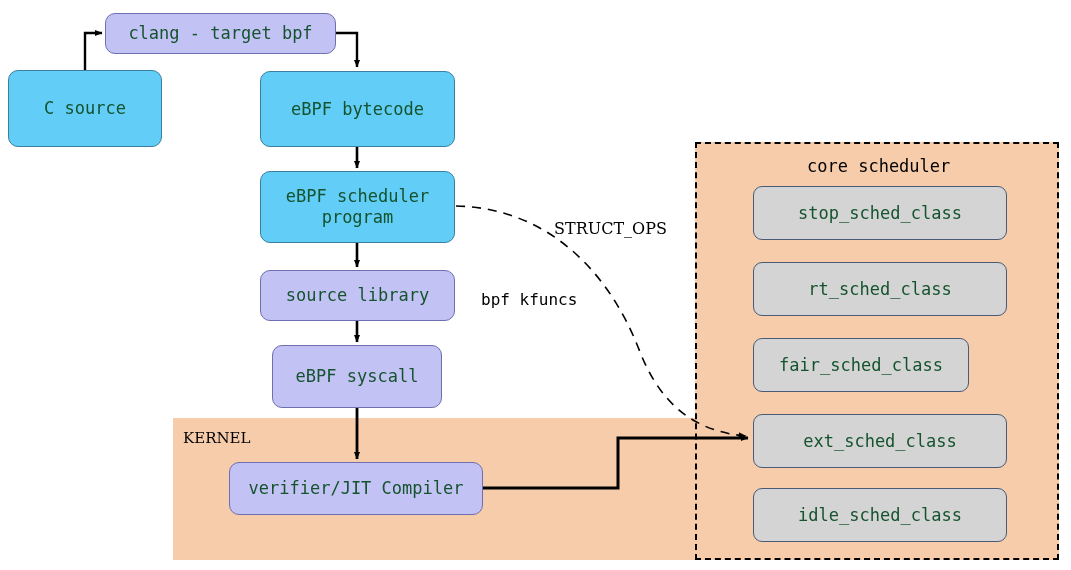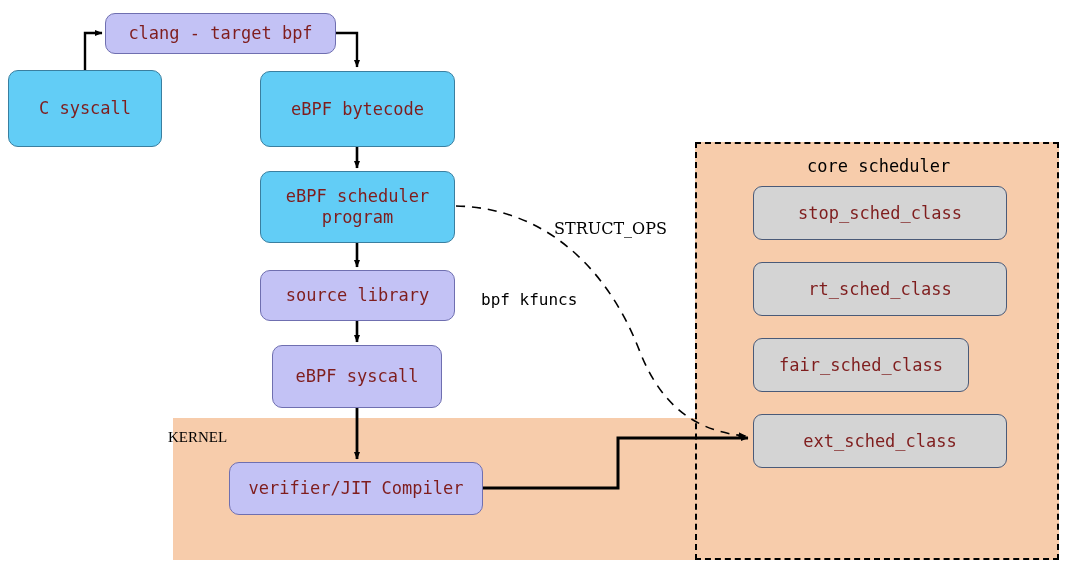--- a/index.html
+++ b/index.html
@@ -24,21 +24,21 @@
     pointer-events: none;
   }
   .node {
     position: absolute;
     box-sizing: border-box;
     display: flex;
     align-items: center;
     justify-content: center;
     text-align: center;
     font-family: "DejaVu Sans Mono", "Liberation Mono", monospace;
-    color: #7f1d1d;
+    color: #14532d;
     line-height: 1.22;
     white-space: pre-line;
   }
   .node.blue {
     background: #62cdf6;
     border: 1px solid #3a7fa0;
     border-radius: 10px;
   }
   .node.purple {
     background: #c3c2f5;
@@ -117,21 +117,21 @@
 
     <g>
       <path d="M483,488 L618,488 L618,438 L748,438" fill="none" stroke="#000000" stroke-width="3" marker-end="url(#ah)"></path>
     </g>
 
     <g>
       <path d="M456,206 C545,208 608,268 640,352 C663,410 700,432 746,436" fill="none" stroke="#000000" stroke-width="1.6" stroke-dasharray="9,7" marker-end="url(#ah2)"></path>
     </g>
   </svg>
 
-  <div class="node blue" style="left:8px; top:70px; width:154px; height:77px; font-size:17px;">C syscall</div>
+  <div class="node blue" style="left:8px; top:70px; width:154px; height:77px; font-size:17px;">C source</div>
 
   <div class="node purple" style="left:105px; top:13px; width:231px; height:41px; font-size:17px;">clang - target bpf</div>
 
   <div class="node blue" style="left:260px; top:71px; width:195px; height:76px; font-size:17px;">eBPF bytecode</div>
 
   <div class="node blue" style="left:260px; top:171px; width:195px; height:72px; font-size:17px;">eBPF scheduler
 program</div>
 
   <div class="node purple" style="left:260px; top:270px; width:195px; height:51px; font-size:17px;">source library</div>
 
@@ -140,22 +140,23 @@
   <div class="node purple" style="left:229px; top:462px; width:254px; height:53px; font-size:17px;">verifier/JIT Compiler</div>
 
   <div class="node grey" style="left:753px; top:186px; width:254px; height:54px; font-size:17px;">stop_sched_class</div>
 
   <div class="node grey" style="left:753px; top:262px; width:254px; height:54px; font-size:17px;">rt_sched_class</div>
 
   <div class="node grey" style="left:753px; top:338px; width:216px; height:54px; font-size:17px;">fair_sched_class</div>
 
   <div class="node grey" style="left:753px; top:414px; width:254px; height:54px; font-size:17px;">ext_sched_class</div>
 
+  <div class="node grey" style="left:753px; top:488px; width:254px; height:54px; font-size:17px;">idle_sched_class</div>
 
-  <div class="free-label kernel-label" style="left:168px; top:429px;font-family:Liberation Serif, serif;">KERNEL</div>
+  <div class="free-label kernel-label" style="left:183px; top:429px;">KERNEL</div>
 
   <div class="free-label" style="left:807px; top:156px; font-size:17px;">core scheduler</div>
 
   <div class="free-label" style="left:554px; top:219px; font-size:16px; font-family:'DejaVu Serif','Liberation Serif',serif;">STRUCT_OPS</div>
 
   <div class="free-label" style="left:481px; top:290px; font-size:16px;">bpf kfuncs</div>
 
 </div>
 
 </body></html>

